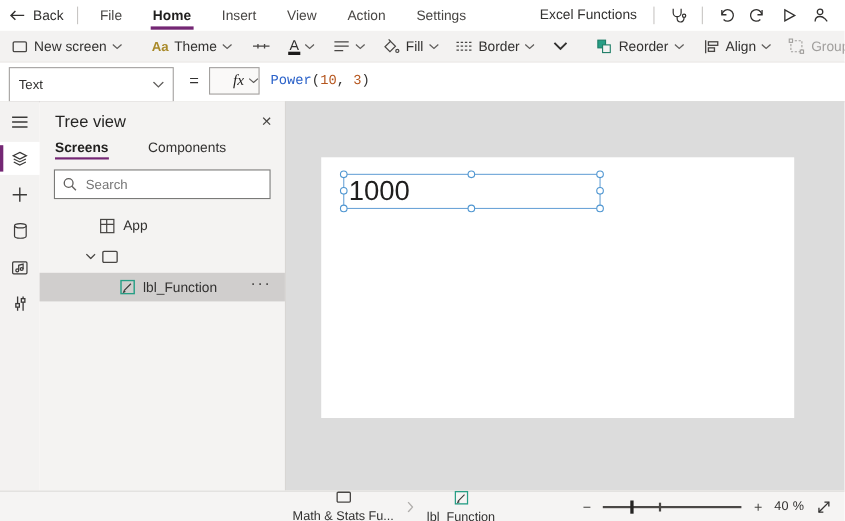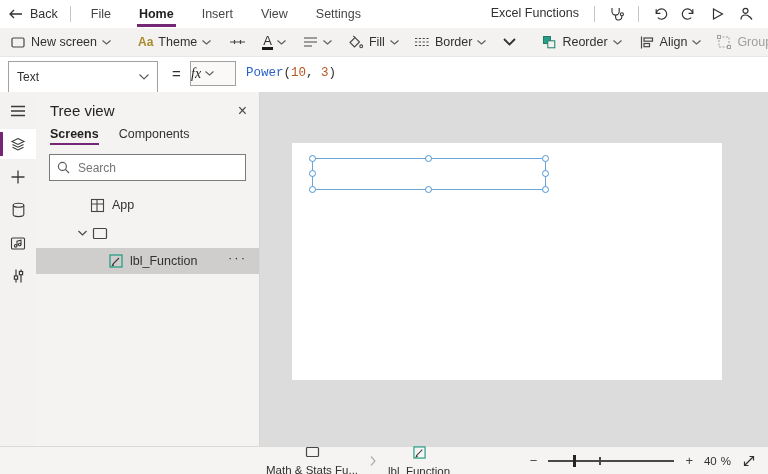--- a/index.html
+++ b/index.html
@@ -28,38 +28,38 @@
   .theme-glyph{font-size:12px;color:#a98a2a;font-weight:bold;}
   .fc{position:relative;font-size:13px;color:#323130;padding-bottom:3px;line-height:12px;}
   .fc::after{content:"";position:absolute;left:-1px;right:-1px;bottom:0;height:3px;background:#1b1a19;}
   .disabled{color:#a19f9d !important;}
   .disabled .ico{color:#a19f9d;}
 
   
   .formulabar{position:absolute;left:0;top:57px;width:768px;height:35px;background:#fff;border-bottom:1px solid #d8d6d4;}
   .prop-dd{position:absolute;left:8px;top:4px;width:150px;height:32px;border:1px solid #a3a19f;background:#fff;display:flex;align-items:center;justify-content:space-between;padding:0 8px;box-sizing:border-box;font-size:12px;color:#323130;cursor:pointer;}
   .eq{position:absolute;left:172px;top:4px;height:25px;line-height:25px;font-size:15px;color:#323130;}
-  .fx-dd{position:absolute;left:190px;top:4px;width:46px;height:25px;border:1px solid #a3a19f;background:#faf9f8;display:flex;align-items:center;justify-content:flex-start;gap:4px;box-sizing:border-box;cursor:pointer;}
+  .fx-dd{position:absolute;left:190px;top:4px;width:46px;height:25px;border:1px solid #a3a19f;background:#faf9f8;display:flex;align-items:center;justify-content:flex-end;gap:4px;box-sizing:border-box;cursor:pointer;}
   .fx-t{font-family:"Liberation Serif",serif;font-style:italic;font-size:14px;color:#201f1e;}
   .formula{position:absolute;left:246px;top:4px;height:25px;line-height:25px;font-family:"Liberation Mono",monospace;font-size:12.5px;color:#323130;cursor:text;}
   .f-func{color:#2b62c9;}
   .f-num{color:#b5551d;}
 
   
   .main{position:absolute;left:0;top:92px;width:768px;height:354px;display:flex;}
   .rail{width:36px;background:#f3f2f1;padding-top:4px;box-sizing:border-box;flex:none;}
   .rail-item{position:relative;width:36px;height:30px;display:flex;align-items:center;justify-content:center;color:#3b3a39;cursor:pointer;margin-bottom:3px;}
   .rail-item.selected{background:#fff;}
   .rail-item.selected::before{content:"";position:absolute;left:0;top:3px;bottom:3px;width:3px;background:#742774;}
 
   .tree{width:224px;background:#f4f3f2;border-right:1px solid #d8d6d4;box-sizing:border-box;flex:none;}
   .tree-head{display:flex;align-items:center;justify-content:space-between;padding:10px 12px 6px 14px;}
   .tree-title{font-size:15px;font-weight:normal;color:#252423;}
   .tree-close{font-size:16px;color:#484644;cursor:pointer;line-height:14px;}
-  .tree-tabs{display:flex;gap:20px;padding:2px 14px 0 14px;}
+  .tree-tabs{display:flex;gap:36px;padding:2px 14px 0 14px;}
   .ttab{position:relative;font-size:12.5px;color:#323130;padding-bottom:6px;cursor:pointer;}
   .ttab.active{font-weight:bold;color:#201f1e;}
   .ttab.active::after{content:"";position:absolute;left:0;right:0;bottom:2px;height:2.5px;background:#742774;}
   .searchbox{margin:7px 13px 0 13px;height:27px;border:1px solid #7a7a78;background:#fff;display:flex;align-items:center;padding:0 7px;gap:6px;box-sizing:border-box;}
   .searchbox input{border:none;outline:none;flex:1;font-size:12px;color:#323130;background:transparent;font-family:"Liberation Sans",sans-serif;}
   .tree-items{margin-top:12px;}
   .trow{display:flex;align-items:center;font-size:12.5px;color:#323130;cursor:pointer;}
   .trow-app{height:24px;padding-left:54px;gap:7px;}
   .trow-screen{height:24px;padding-left:42px;gap:5px;margin-top:4px;}
   .trow-ctl{height:26px;padding-left:73px;gap:7px;background:#d0cecd;margin-top:3px;position:relative;}
@@ -103,20 +103,21 @@
             </svg>
         </span>
         <span>Back</span>
       </div>
       <div class="vdiv"></div>
       <nav class="menus">
         <span class="menu">File</span>
         <span class="menu active">Home</span>
         <span class="menu">Insert</span>
         <span class="menu">View</span>
+        <span class="menu">Action</span>
         <span class="menu">Settings</span>
       </nav>
     </div>
     <div class="tb-right">
       <span class="app-title">Excel Functions</span>
       <div class="vdiv"></div>
       <span class="tb-icon">
         <svg width="17" height="16" viewBox="0 0 17 16" fill="none" stroke="currentColor" stroke-width="1.1">
             <path d="M4 2 v3.5 a3.6 3.6 0 0 0 7.2 0 V2"></path>
             <path d="M7.6 9.3 v1.6 a3.1 3.1 0 0 0 6.2 0 V9.9"></path>
@@ -392,20 +393,21 @@
           </span>
           <span>lbl_Function</span>
           <span class="ellipsis">···</span>
         </div>
       </div>
     </aside>
 
     <div class="canvas-area">
       <div class="artboard">
         <div class="ctl-label">
+          <span class="ctl-text">1000</span>
           <span class="h tl"></span>
           <span class="h tm"></span>
           <span class="h tr"></span>
           <span class="h ml"></span>
           <span class="h mr"></span>
           <span class="h bl"></span>
           <span class="h bm"></span>
           <span class="h br"></span>
         </div>
       </div>

